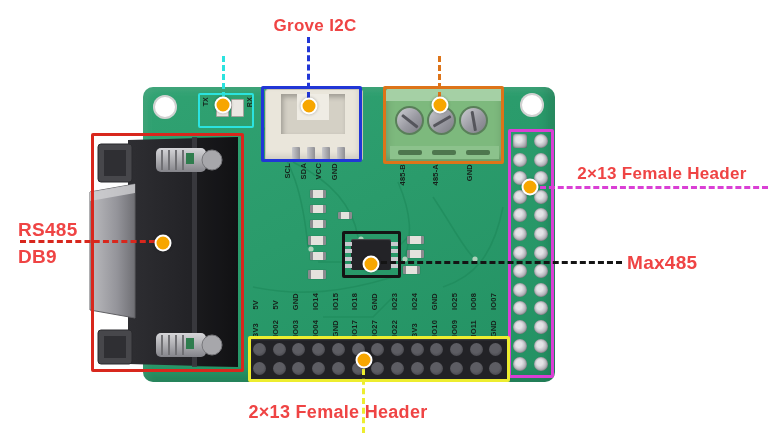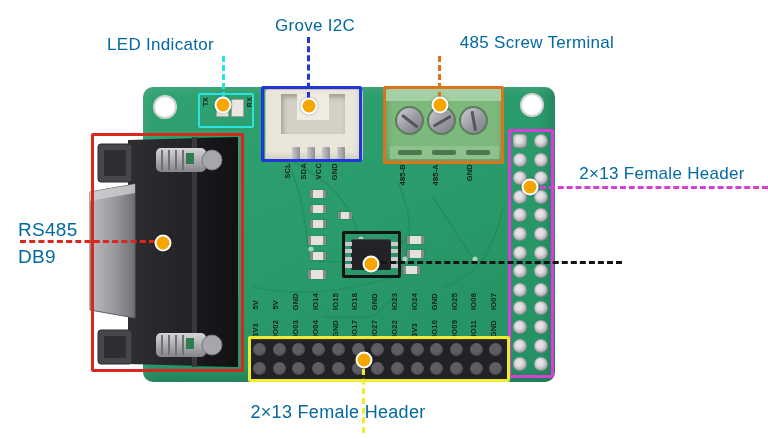--- a/index.html
+++ b/index.html
@@ -55,21 +55,21 @@
          color:#16211b;letter-spacing:.2px;line-height:1;}
   .srow{position:absolute;display:flex;}
   .scell{flex:1;display:flex;justify-content:center;align-items:flex-end;}
   .scell-top{align-items:flex-start;}
   
   .obox{position:absolute;border:3px solid #000;border-radius:2px;box-sizing:border-box;}
   .lead-v{position:absolute;width:0;border-left:3.5px dashed #000;}
   .lead-h{position:absolute;height:0;border-top:3.5px dashed #000;}
   .dot{position:absolute;width:13px;height:13px;border-radius:50%;background:#F7A600;
        border:2.5px solid #ffffff;box-shadow:0 0 3px rgba(0,0,0,.3);transform:translate(-50%,-50%);}
-  .anno{position:absolute;color:#0369a1;font-weight:400;font-size:17px;letter-spacing:.3px;
+  .anno{position:absolute;color:#ef4444;font-weight:700;font-size:17px;letter-spacing:.3px;
         white-space:nowrap;text-align:center;}
   .anno-lg{font-size:19px;}
   
   .c-cyan{border-color:#2BE3DF;}   .l-cyan{border-color:#2BE3DF;}
   .c-blue{border-color:#2136D6;}   .l-blue{border-color:#2136D6;}
   .c-orange{border-color:#DD7419;} .l-orange{border-color:#DD7419;}
   .c-magenta{border-color:#DA3FD5;}.l-magenta{border-color:#DA3FD5;}
   .c-black{border-color:#141414;}  .l-black{border-color:#141414;}
   .c-red{border-color:#D8271D;}    .l-red{border-color:#D8271D;}
   .c-yellow{border-color:#EDED2F;} .l-yellow{border-color:#EDED2F;}
@@ -383,21 +383,20 @@
   <div class="lead-v l-yellow" style="left:362px;top:369px;height:64px;"></div>
 
   <div class="dot" style="left:223px;top:105px;"></div>
   <div class="dot" style="left:309px;top:106px;"></div>
   <div class="dot" style="left:440px;top:105px;"></div>
   <div class="dot" style="left:530px;top:187px;"></div>
   <div class="dot" style="left:371px;top:264px;"></div>
   <div class="dot" style="left:163px;top:243px;"></div>
   <div class="dot" style="left:364px;top:360px;"></div>
 
-  <div class="anno" style="left:58px;top:35px;width:205px;">LED Indicator</div>
   <div class="anno" style="left:240px;top:16px;width:150px;">Grove I2C</div>
-  <div class="anno" style="left:417px;top:33px;width:240px;">485 Screw Terminal</div>
   <div class="anno" style="left:556px;top:164px;width:212px;">2×13 Female Header</div>
+  <div class="anno anno-lg" style="left:627px;top:252px;text-align:left;">Max485</div>
   <div class="anno anno-lg" style="left:18px;top:219px;text-align:center;">RS485</div>
   <div class="anno anno-lg" style="left:18px;top:246px;text-align:left;">DB9</div>
   <div class="anno" style="left:217px;top:402px;width:242px;font-size:18px;">2×13 Female Header</div>
 
 </div>
 
 </body></html>

